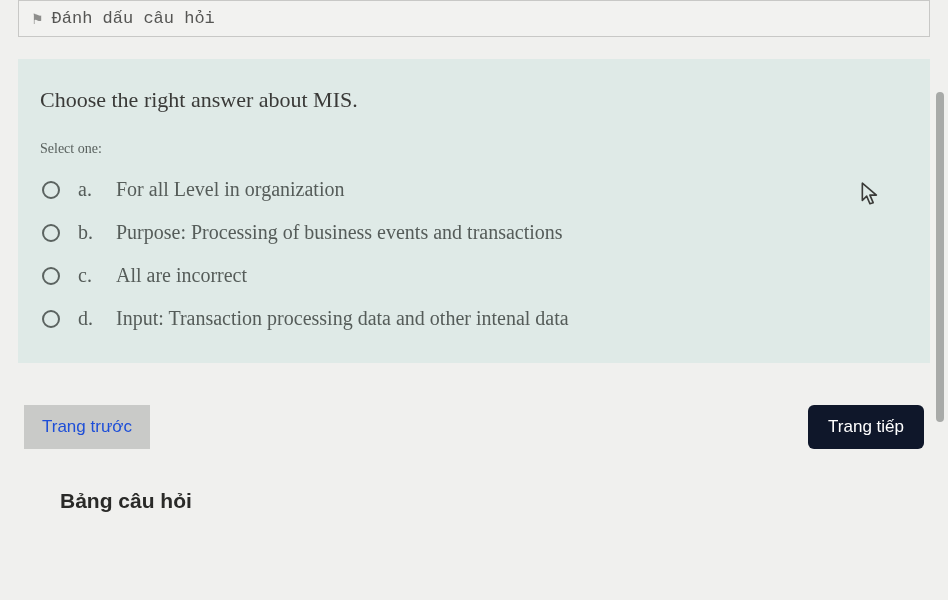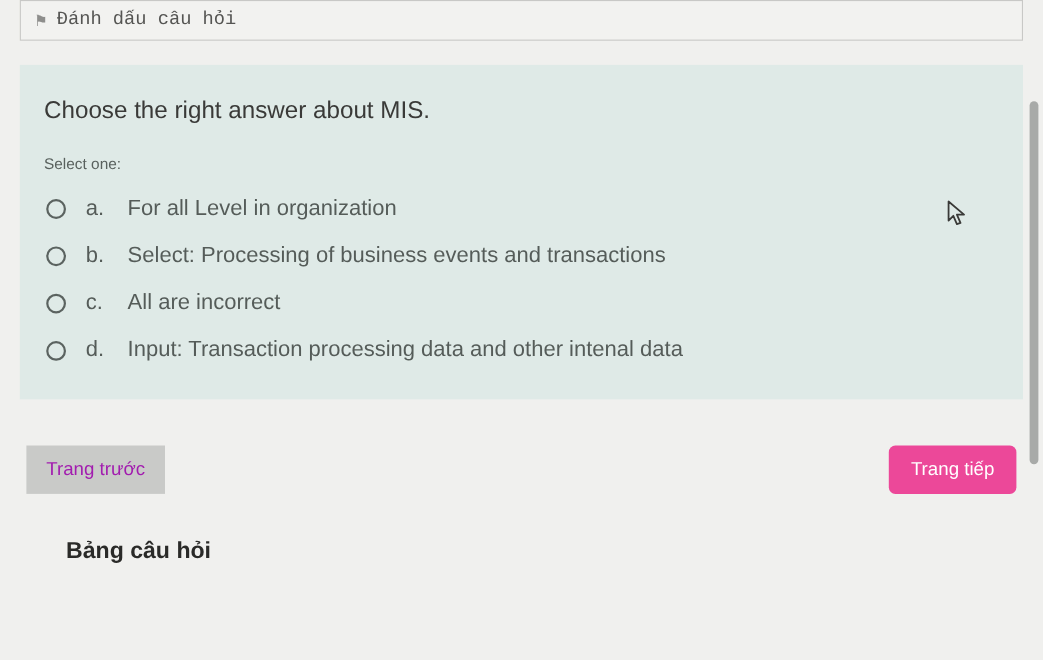--- a/index.html
+++ b/index.html
@@ -32,20 +32,21 @@
     .flag-text {
       color: #555553;
       font-size: 17px;
       font-family: Liberation Mono, monospace;
     }
     .question-panel {
       background: #dfeae7;
       margin: 0 18px;
       padding: 28px 22px 28px 22px;
       position: relative;
+      font-family: Liberation Serif, serif;
     }
     .question-text {
       color: #3a3a38;
       font-size: 22px;
       margin-bottom: 28px;
       font-weight: 400;
     }
     .select-one {
       color: #59615e;
       font-size: 14px;
@@ -89,28 +90,28 @@
       pointer-events: none;
     }
     .nav-row {
       display: flex;
       justify-content: space-between;
       align-items: center;
       margin: 42px 24px 0 24px;
     }
     .prev-btn {
       background: #c9cac8;
-      color: #a21caf;
+      color: #1d4ed8;
       border: none;
       padding: 12px 18px;
       font-size: 17px;
       cursor: pointer;
     }
     .next-btn {
-      background: #ec4899;
+      background: #0f172a;
       color: #fff;
       border: none;
       padding: 12px 20px;
       font-size: 17px;
       border-radius: 6px;
       cursor: pointer;
     }
     .table-heading {
       color: #2a2a28;
       font-size: 21px;
@@ -141,21 +142,21 @@
 
   <div class="options">
     <div class="option-row">
       <div class="radio"></div>
       <span class="option-letter">a.</span>
       <span class="option-text">For all Level in organization</span>
     </div>
     <div class="option-row">
       <div class="radio"></div>
       <span class="option-letter">b.</span>
-      <span class="option-text">Select: Processing of business events and transactions</span>
+      <span class="option-text">Purpose: Processing of business events and transactions</span>
     </div>
     <div class="option-row">
       <div class="radio"></div>
       <span class="option-letter">c.</span>
       <span class="option-text">All are incorrect</span>
     </div>
     <div class="option-row">
       <div class="radio"></div>
       <span class="option-letter">d.</span>
       <span class="option-text">Input: Transaction processing data and other intenal data</span>

